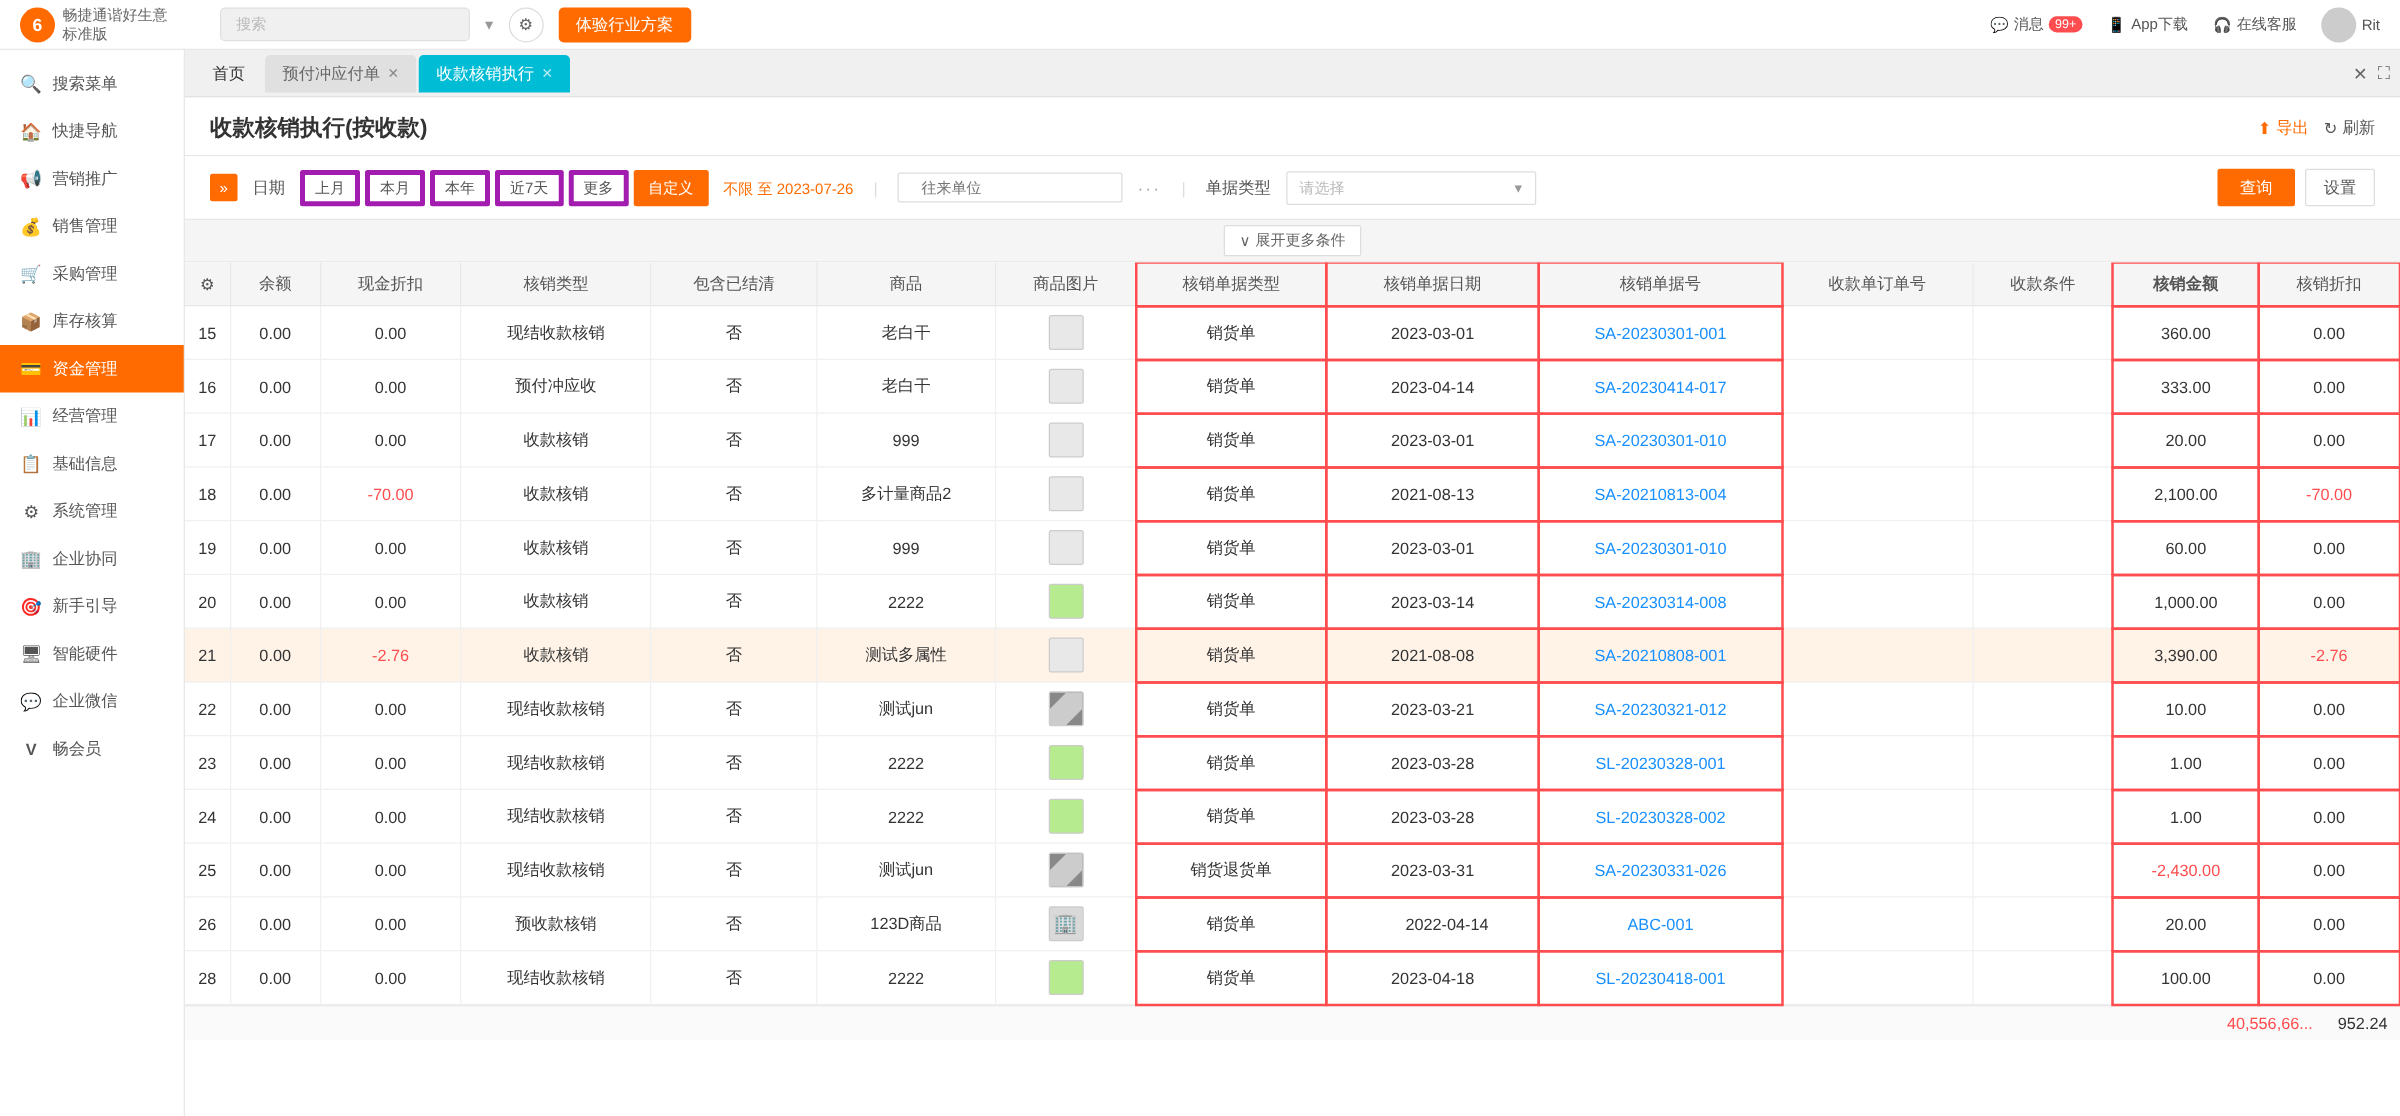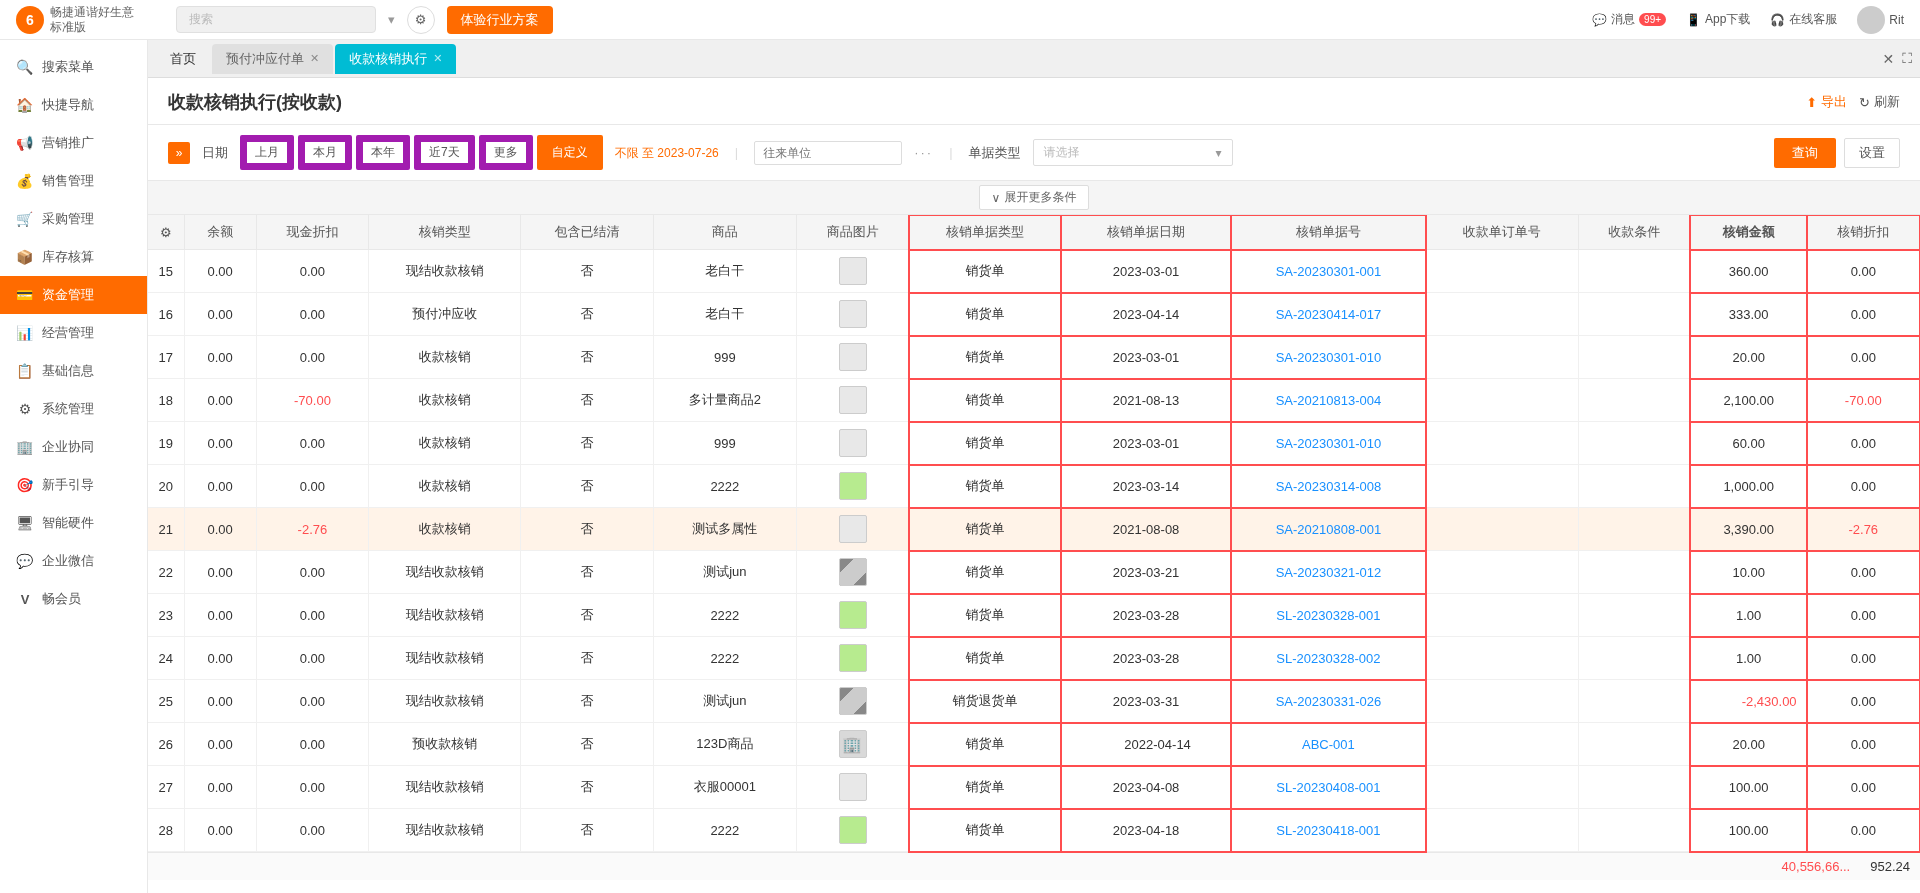--- a/index.html
+++ b/index.html
@@ -43,25 +43,25 @@
 
     
     .page-header { background: #fff; padding: 12px 20px 10px; border-bottom: 1px solid #e8e8e8; }
     .page-title { font-size: 18px; font-weight: bold; color: #333; margin-bottom: 0; }
 
     
     .filter-bar { background: #fff; padding: 10px 20px; border-bottom: 1px solid #e8e8e8; display: flex; align-items: center; gap: 12px; }
     .expand-btn { width: 22px; height: 22px; background: #ff6b00; color: white; border: none; border-radius: 2px; cursor: pointer; font-size: 12px; display: flex; align-items: center; justify-content: center; }
     .filter-label { color: #555; font-size: 13px; }
     .filter-period-btns { display: flex; gap: 4px; }
-    .period-btn { padding: 2px 8px; border: 7px solid #a21caf; border-radius: 2px; background: #fff; cursor: pointer; font-size: 12px; color: #555; }
+    .period-btn { padding: 2px 8px; border: 4px solid #a21caf; border-radius: 2px; background: #fff; cursor: pointer; font-size: 12px; color: #555; }
     .period-btn.active { background: #ff6b00; color: white; border-color: #ff6b00; }
     .period-date { color: #ff6b00; font-size: 12px; }
     .filter-divider { color: #ddd; margin: 0 4px; }
-    .filter-input { border: 1px solid #ddd; border-radius: 2px; padding: 4px 8px; font-size: 12px; width: 148px; color: #a16207; }
+    .filter-input { border: 1px solid #ddd; border-radius: 2px; padding: 4px 18px; font-size: 12px; width: 180px; color: #a16207; }
     .filter-dots { color: #999; letter-spacing: 2px; }
     .filter-select { border: 1px solid #ddd; border-radius: 2px; padding: 4px 10px; font-size: 12px; width: 180px; color: #999; display: flex; align-items: center; justify-content: space-between; }
     .query-btn { background: #ff6b00; color: white; border: none; border-radius: 2px; padding: 5px 18px; font-size: 13px; cursor: pointer; }
     .setting-btn { background: #fff; color: #555; border: 1px solid #ddd; border-radius: 2px; padding: 5px 14px; font-size: 13px; cursor: pointer; }
     .export-btn { display: flex; align-items: center; gap: 4px; color: #ff6b00; font-size: 13px; cursor: pointer; }
     .refresh-btn { display: flex; align-items: center; gap: 4px; color: #555; font-size: 13px; cursor: pointer; }
 
     
     .expand-more-row { background: #f5f5f5; display: flex; justify-content: center; padding: 4px; border-bottom: 1px solid #e8e8e8; }
     .expand-more-btn { display: flex; align-items: center; gap: 4px; color: #666; font-size: 12px; cursor: pointer; border: 1px solid #ddd; border-radius: 2px; padding: 3px 12px; background: #fff; }
@@ -446,53 +446,37 @@
     <td style="">0.00</td>
     <td>现结收款核销</td>
     <td>否</td>
     <td>测试jun</td>
     <td><span style="display:inline-block;width:28px;height:28px;background:#aaa;border:1px solid #ccc;border-radius:2px;vertical-align:middle;background-image:linear-gradient(135deg,#888 25%,#ccc 25%,#ccc 75%,#888 75%);"></span></td>
     <td style="outline:2px solid #ff4d4f; outline-offset:-1px;">销货退货单</td>
     <td style="outline:2px solid #ff4d4f; outline-offset:-1px;">2023-03-31</td>
     <td style="outline:2px solid #ff4d4f; outline-offset:-1px;"><span class="link-text">SA-20230331-026</span></td>
     <td></td>
     <td></td>
-    <td style="outline:2px solid #ff4d4f; outline-offset:-1px; color:#ff4d4f;text-align:right;">-2,430.00</td>
+    <td style="outline:2px solid #ff4d4f; outline-offset:-1px; color:#ff4d4f;">-2,430.00</td>
     <td style="outline:2px solid #ff4d4f; outline-offset:-1px; ">0.00</td>
   </tr>
               <tr>
     <td>26</td>
     <td>0.00</td>
     <td style="">0.00</td>
     <td>预收款核销</td>
     <td>否</td>
     <td>123D商品</td>
     <td><span style="display:inline-block;width:28px;height:28px;background:#d9d9d9;border:1px solid #ccc;border-radius:2px;vertical-align:middle;font-size:16px;text-align:center;line-height:28px;">🏢</span></td>
     <td style="outline:2px solid #ff4d4f; outline-offset:-1px;">销货单</td>
     <td style="outline:2px solid #ff4d4f; outline-offset:-1px;padding-left:33px;">2022-04-14</td>
     <td style="outline:2px solid #ff4d4f; outline-offset:-1px;"><span class="link-text">ABC-001</span></td>
     <td></td>
     <td></td>
     <td style="outline:2px solid #ff4d4f; outline-offset:-1px; ">20.00</td>
-    <td style="outline:2px solid #ff4d4f; outline-offset:-1px; ">0.00</td>
-  </tr>
-              <tr>
-    <td>27</td>
-    <td>0.00</td>
-    <td style="">0.00</td>
-    <td>现结收款核销</td>
-    <td>否</td>
-    <td>衣服00001</td>
-    <td><span style="display:inline-block;width:28px;height:28px;background:#e8e8e8;border:1px solid #ccc;border-radius:2px;vertical-align:middle;"></span></td>
-    <td style="outline:2px solid #ff4d4f; outline-offset:-1px;">销货单</td>
-    <td style="outline:2px solid #ff4d4f; outline-offset:-1px;">2023-04-08</td>
-    <td style="outline:2px solid #ff4d4f; outline-offset:-1px;"><span class="link-text">SL-20230408-001</span></td>
-    <td></td>
-    <td></td>
-    <td style="outline:2px solid #ff4d4f; outline-offset:-1px; ">100.00</td>
     <td style="outline:2px solid #ff4d4f; outline-offset:-1px; ">0.00</td>
   </tr>
               <tr>
     <td>28</td>
     <td>0.00</td>
     <td style="">0.00</td>
     <td>现结收款核销</td>
     <td>否</td>
     <td>2222</td>
     <td><span style="display:inline-block;width:28px;height:28px;background:#b7eb8f;border:1px solid #ccc;border-radius:2px;vertical-align:middle;"></span></td>

